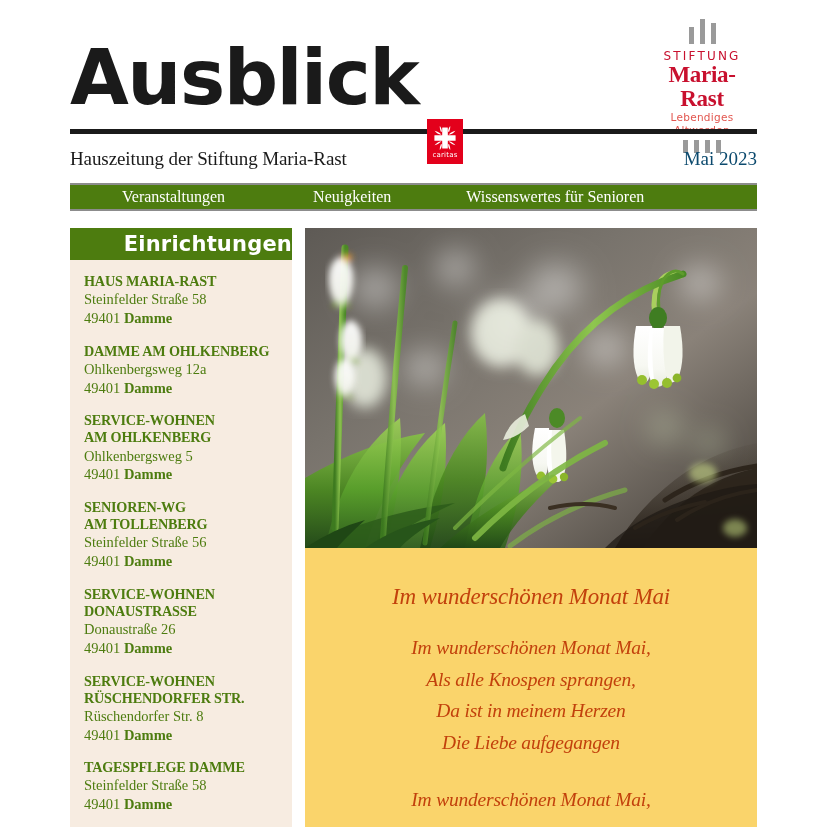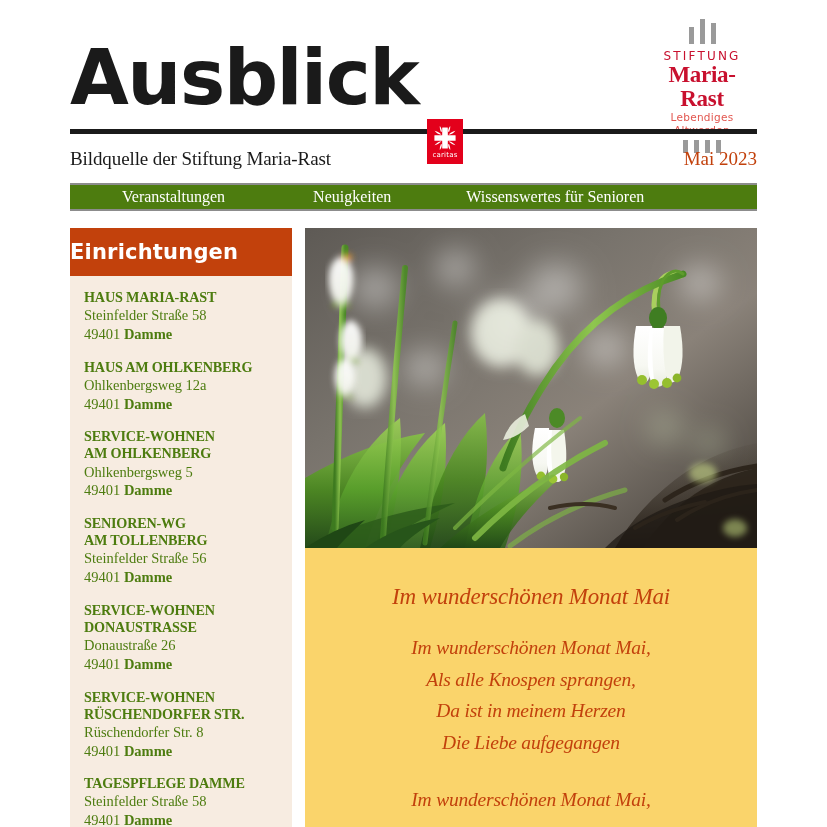--- a/index.html
+++ b/index.html
@@ -136,21 +136,21 @@
     top: 148px;
     font-size: 19px;
     color: #1a1a1a;
     letter-spacing: -0.1px;
   }
   .issue-date {
     position: absolute;
     right: 70px;
     top: 148px;
     font-size: 19px;
-    color: #c2410c;
+    color: #0c4a6e;
   }
 
   
   .navbar-wrap {
     position: absolute;
     left: 70px;
     top: 183px;
     width: 687px;
   }
   .nav-rule {
@@ -176,25 +176,25 @@
   
   .sidebar {
     position: absolute;
     left: 70px;
     top: 228px;
     width: 222px;
     bottom: 0;
     background: #f7ece1;
   }
   .sidebar-header {
-    background: #c2410c;
-    height: 48px;
+    background: #4d7c0f;
+    height: 32px;
     display: flex;
     align-items: center;
-    justify-content: flex-start;
+    justify-content: flex-end;
   }
   .sidebar-header-text {
     font-family: "DejaVu Sans", sans-serif;
     font-weight: bold;
     font-size: 21px;
     color: #ffffff;
     letter-spacing: 0.2px;
   }
   .facility-list {
     padding: 13px 0 0 14px;
@@ -311,21 +311,21 @@
         <path d="M16.6 16.6 C18.8 18.6 21.4 19.8 23.4 20.2 C22.0 18.2 20.0 17.0 17.8 16.4 Z"></path>
         <path d="M9.0 7.0 C8.0 4.6 7.6 2.6 7.8 1.0 C9.2 2.6 9.8 4.6 9.9 6.6 Z"></path>
         <path d="M17.0 7.0 C18.0 4.6 18.4 2.6 18.2 1.0 C16.8 2.6 16.2 4.6 16.1 6.6 Z"></path>
         <path d="M9.0 19.0 C8.0 21.4 7.6 23.4 7.8 25.0 C9.2 23.4 9.8 21.4 9.9 19.4 Z"></path>
         <path d="M17.0 19.0 C18.0 21.4 18.4 23.4 18.2 25.0 C16.8 23.4 16.2 21.4 16.1 19.4 Z"></path>
       </g>
     </svg>
     <div class="caritas-word">caritas</div>
   </div>
 
-  <div class="subline">Bildquelle der Stiftung Maria-Rast</div>
+  <div class="subline">Hauszeitung der Stiftung Maria-Rast</div>
   <div class="issue-date">Mai 2023</div>
 
   <div class="navbar-wrap">
     <div class="nav-rule"></div>
     <div class="navbar">
       <div class="nav-item nav-0">Veranstaltungen</div>
       <div class="nav-item nav-1">Neuigkeiten</div>
       <div class="nav-item nav-2">Wissenswertes für Senioren</div>
     </div>
     <div class="nav-rule"></div>
@@ -335,21 +335,21 @@
     <div class="sidebar-header">
       <span class="sidebar-header-text">Einrichtungen</span>
     </div>
     <div class="facility-list" id="facility-list">
         <div class="facility">
           <div class="facility-name">HAUS MARIA-RAST</div>
           <div class="facility-street">Steinfelder Straße 58</div>
           <div class="facility-city">49401 <b>Damme</b></div>
         </div>
         <div class="facility">
-          <div class="facility-name">HAUS AM OHLKENBERG</div>
+          <div class="facility-name">DAMME AM OHLKENBERG</div>
           <div class="facility-street">Ohlkenbergsweg 12a</div>
           <div class="facility-city">49401 <b>Damme</b></div>
         </div>
         <div class="facility">
           <div class="facility-name">SERVICE-WOHNEN</div>
           <div class="facility-name">AM OHLKENBERG</div>
           <div class="facility-street">Ohlkenbergsweg 5</div>
           <div class="facility-city">49401 <b>Damme</b></div>
         </div>
         <div class="facility">

